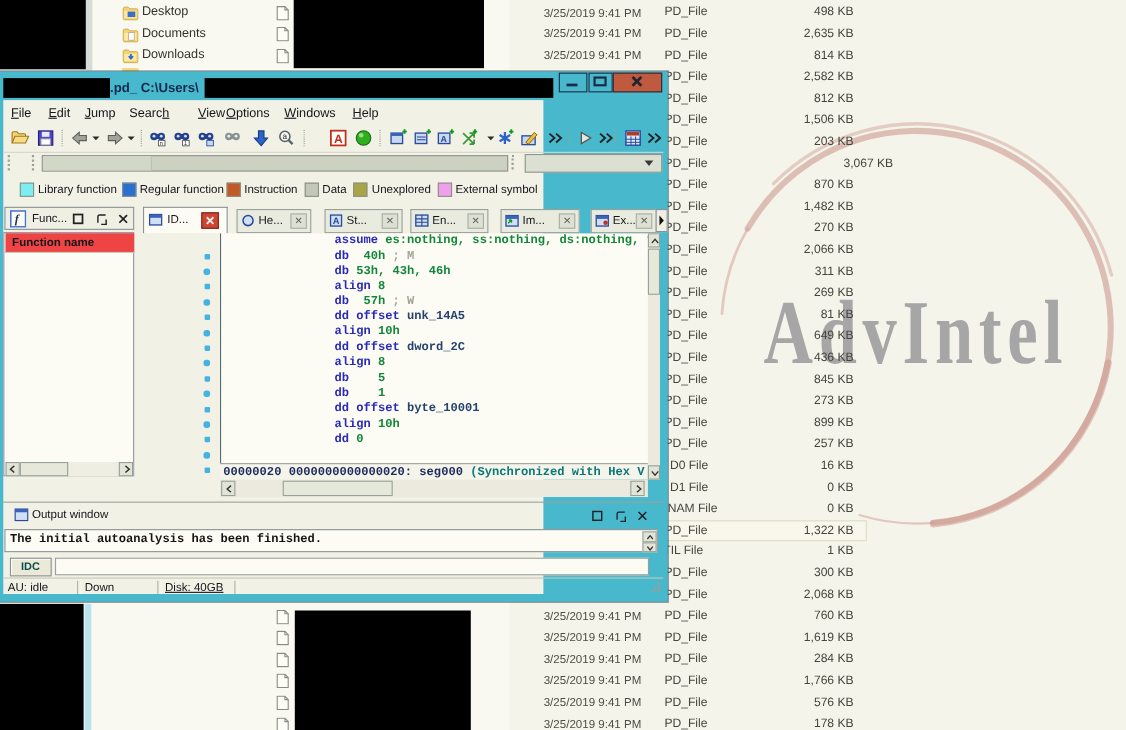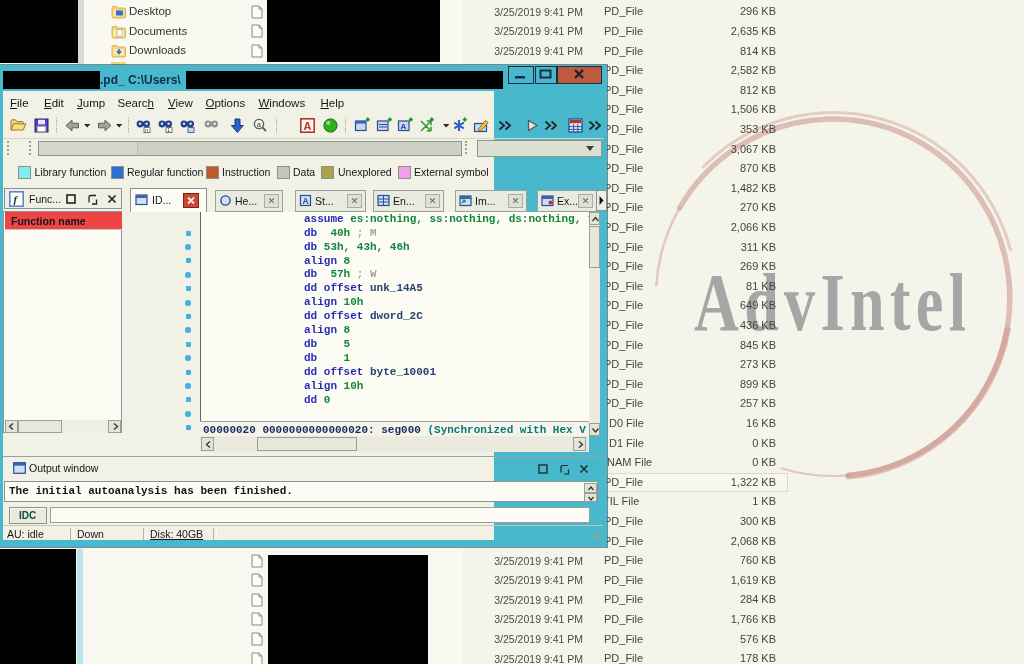--- a/index.html
+++ b/index.html
@@ -76,21 +76,21 @@
         <path d="M1 3 q0-1.5 1.5-1.5 h3 l1.5 1.5 h6 q1.5 0 1.5 1.5 v7 q0 1.5-1.5 1.5 h-10.5 q-1.5 0-1.5-1.5 z" fill="#f5d376" stroke="#caa53f" stroke-width="0.8"></path>
         <path d="M2 5 h11 v6.5 h-11 z" fill="#fbe9a8"></path>
         <path d="M8 5 v4 m-2-2 l2 2.4 2-2.4" stroke="#2f6fd0" stroke-width="1.6" fill="none"></path>
       </svg>
       <div class="abs" style="left:129px;top:43.5px;font-size:11.5px;color:#33332d;">Downloads</div>
       <div class="abs" style="left:111px;top:62px;width:15px;height:2.5px;background:#f5d376;"></div>
     </div>
 
 <div id="rows">
       <div class="ty" style="left:604px;top:5.3px;">PD_File</div>
-      <div class="sz" style="left:686px;top:5.3px;">296 KB</div>
+      <div class="sz" style="left:686px;top:5.3px;">498 KB</div>
       <div class="dt" style="left:488px;top:5.3px;">3/25/2019 9:41 PM</div>
       <svg class="pageicon" style="left:251px;top:4.8px;" viewBox="0 0 12 14">
         <path d="M1 1 h7 l3 3 v9 h-10 z" fill="#fdfdf8" stroke="#8a8a84" stroke-width="1"></path>
         <path d="M8 1 v3 h3" fill="none" stroke="#8a8a84" stroke-width="1"></path>
       </svg>
       <div class="ty" style="left:604px;top:24.9px;">PD_File</div>
       <div class="sz" style="left:686px;top:24.9px;">2,635 KB</div>
       <div class="dt" style="left:488px;top:24.9px;">3/25/2019 9:41 PM</div>
       <svg class="pageicon" style="left:251px;top:24.4px;" viewBox="0 0 12 14">
         <path d="M1 1 h7 l3 3 v9 h-10 z" fill="#fdfdf8" stroke="#8a8a84" stroke-width="1"></path>
@@ -103,23 +103,23 @@
         <path d="M1 1 h7 l3 3 v9 h-10 z" fill="#fdfdf8" stroke="#8a8a84" stroke-width="1"></path>
         <path d="M8 1 v3 h3" fill="none" stroke="#8a8a84" stroke-width="1"></path>
       </svg>
       <div class="ty" style="left:604px;top:64.1px;">PD_File</div>
       <div class="sz" style="left:686px;top:64.1px;">2,582 KB</div>
       <div class="ty" style="left:604px;top:83.7px;">PD_File</div>
       <div class="sz" style="left:686px;top:83.7px;">812 KB</div>
       <div class="ty" style="left:604px;top:103.3px;">PD_File</div>
       <div class="sz" style="left:686px;top:103.3px;">1,506 KB</div>
       <div class="ty" style="left:604px;top:122.9px;">PD_File</div>
-      <div class="sz" style="left:686px;top:122.9px;">353 KB</div>
+      <div class="sz" style="left:686px;top:122.9px;">203 KB</div>
       <div class="ty" style="left:604px;top:142.5px;">PD_File</div>
-      <div class="sz" style="left:686px;top:142.5px;">3,067 KB</div>
+      <div class="sz" style="left:722px;top:142.5px;">3,067 KB</div>
       <div class="ty" style="left:604px;top:162.1px;">PD_File</div>
       <div class="sz" style="left:686px;top:162.1px;">870 KB</div>
       <div class="ty" style="left:604px;top:181.7px;">PD_File</div>
       <div class="sz" style="left:686px;top:181.7px;">1,482 KB</div>
       <div class="ty" style="left:604px;top:201.3px;">PD_File</div>
       <div class="sz" style="left:686px;top:201.3px;">270 KB</div>
       <div class="ty" style="left:604px;top:220.9px;">PD_File</div>
       <div class="sz" style="left:686px;top:220.9px;">2,066 KB</div>
       <div class="ty" style="left:604px;top:240.5px;">PD_File</div>
       <div class="sz" style="left:686px;top:240.5px;">311 KB</div>
@@ -221,21 +221,21 @@
           <path d="M17 3 L25 11 M25 3 L17 11" stroke="#20242c" stroke-width="2.4"></path>
         </svg></div>
 
   <div id="idacontent">
 
     <div class="menu" style="left:0;width:600px;">
       <span style="left:7px;"><u>F</u>ile</span>
       <span style="left:41px;"><u>E</u>dit</span>
       <span style="left:74px;"><u>J</u>ump</span>
       <span style="left:114.5px;">Searc<u>h</u></span>
-      <span style="left:165px;"><u>V</u>iew</span>
+      <span style="left:177px;"><u>V</u>iew</span>
       <span style="left:202.5px;"><u>O</u>ptions</span>
       <span style="left:255.5px;"><u>W</u>indows</span>
       <span style="left:317.5px;"><u>H</u>elp</span>
     </div>
 
     <div id="toolbar" class="abs" style="left:0;top:24px;width:600px;height:23px;border-bottom:1px solid #d6d5c8;">
           <svg class="ico" style="left:7px;" viewBox="0 0 17 17">
             <path d="M1 13 V4 q0-1.2 1.2-1.2 h3.2 l1.6 1.8 h5.2 q1 0 1 1 V7" fill="#f6d470" stroke="#9a7a20" stroke-width="1"></path>
             <path d="M1 13 L3.6 6.8 H16 L13.2 13 z" fill="#f8dc84" stroke="#9a7a20" stroke-width="1"></path>
           </svg>

